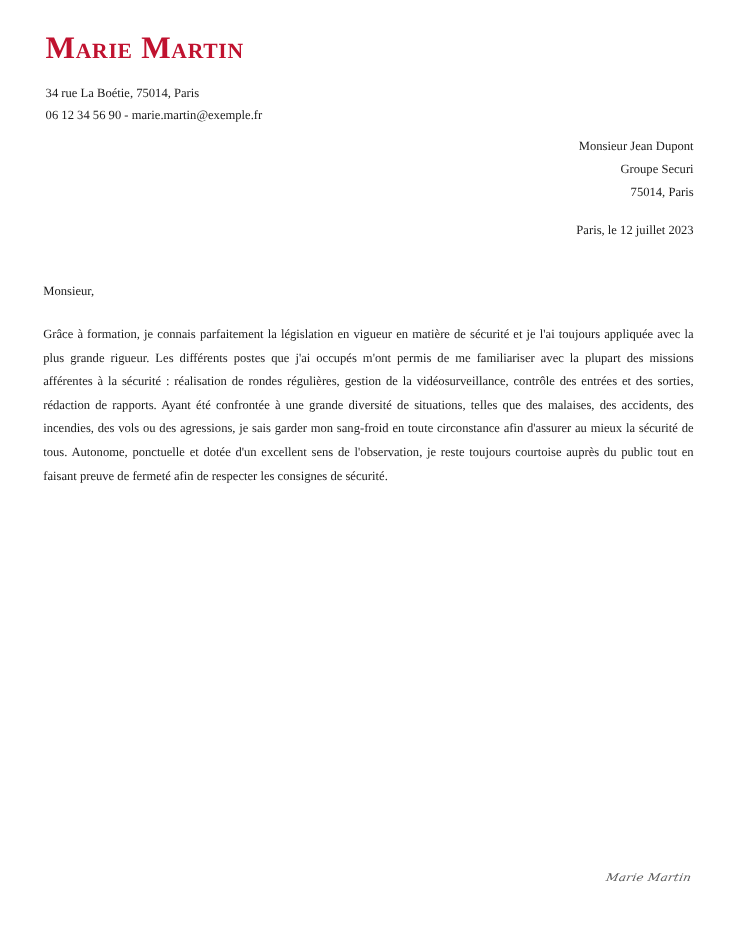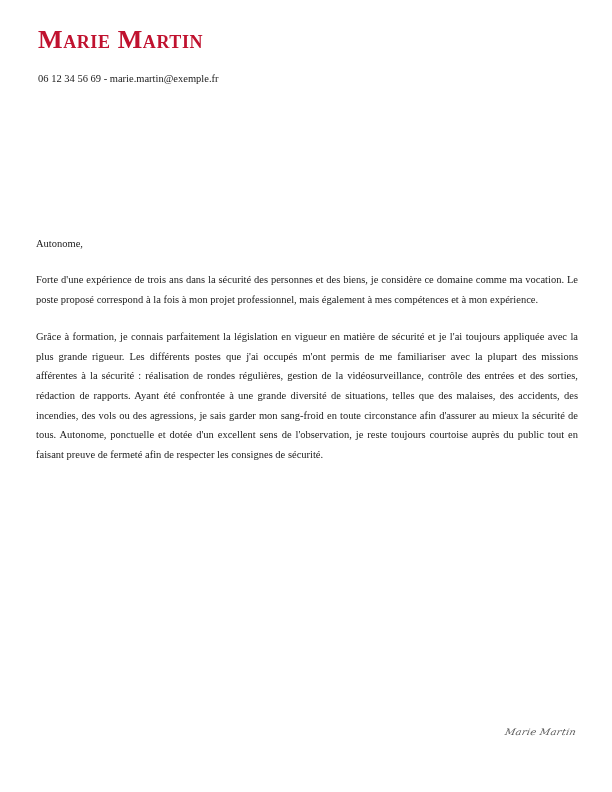--- a/index.html
+++ b/index.html
@@ -122,30 +122,36 @@
 </head>
 <body>
 
 <div class="page">
 
   <div class="letterhead">
     <div class="sender-name">Marie Martin</div>
   </div>
 
   <div class="sender-contact">
-    <div>06 12 34 56 69 - marie.martin@exemple.fr</div>
+    <div>34 rue La Boétie, 75014, Paris</div>
+    <div>06 12 34 56 90 - marie.martin@exemple.fr</div>
   </div>
 
+  <div class="recipient">
+    <div>Monsieur Jean Dupont</div>
+    <div>Groupe Securi</div>
+    <div>75014, Paris</div>
+    <div class="letter-date">Paris, le 12 juillet 2023</div>
+  </div>
 
   <div class="body-area">
 
-    <div class="salutation">Autonome,</div>
+    <div class="salutation">Monsieur,</div>
 
 
-    <p class="para">Forte d'une expérience de trois ans dans la sécurité des personnes et des biens, je considère ce domaine comme ma vocation. Le poste proposé correspond à la fois à mon projet professionnel, mais également à mes compétences et à mon expérience.</p>
 
     <p class="para">Grâce à formation, je connais parfaitement la législation en vigueur en matière de sécurité et je l'ai toujours appliquée avec la plus grande rigueur. Les différents postes que j'ai occupés m'ont permis de me familiariser avec la plupart des missions afférentes à la sécurité : réalisation de rondes régulières, gestion de la vidéosurveillance, contrôle des entrées et des sorties, rédaction de rapports. Ayant été confrontée à une grande diversité de situations, telles que des malaises, des accidents, des incendies, des vols ou des agressions, je sais garder mon sang-froid en toute circonstance afin d'assurer au mieux la sécurité de tous. Autonome, ponctuelle et dotée d'un excellent sens de l'observation, je reste toujours courtoise auprès du public tout en faisant preuve de fermeté afin de respecter les consignes de sécurité.</p>
 
 
 
   </div>
 
   <div class="signature">
     <span class="signature-mark">Marie Martin</span>
   </div>

